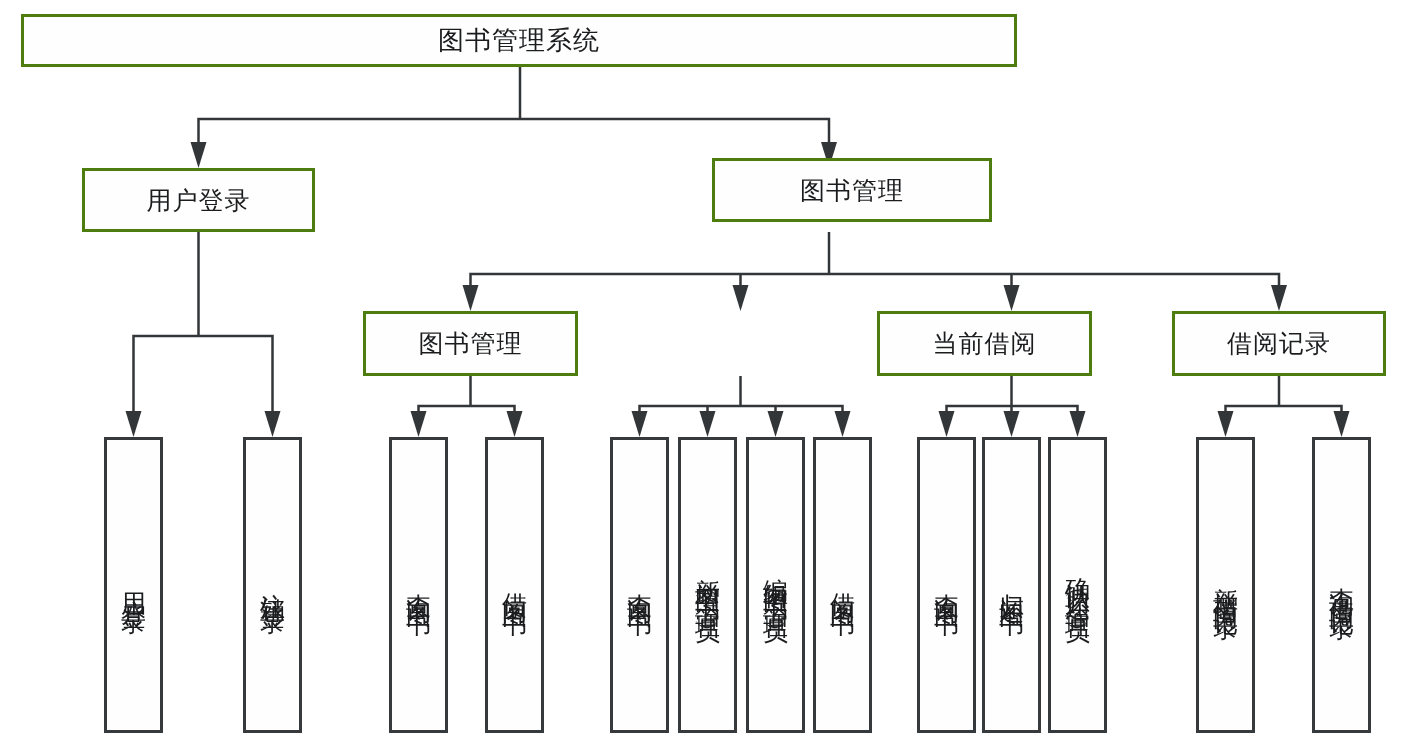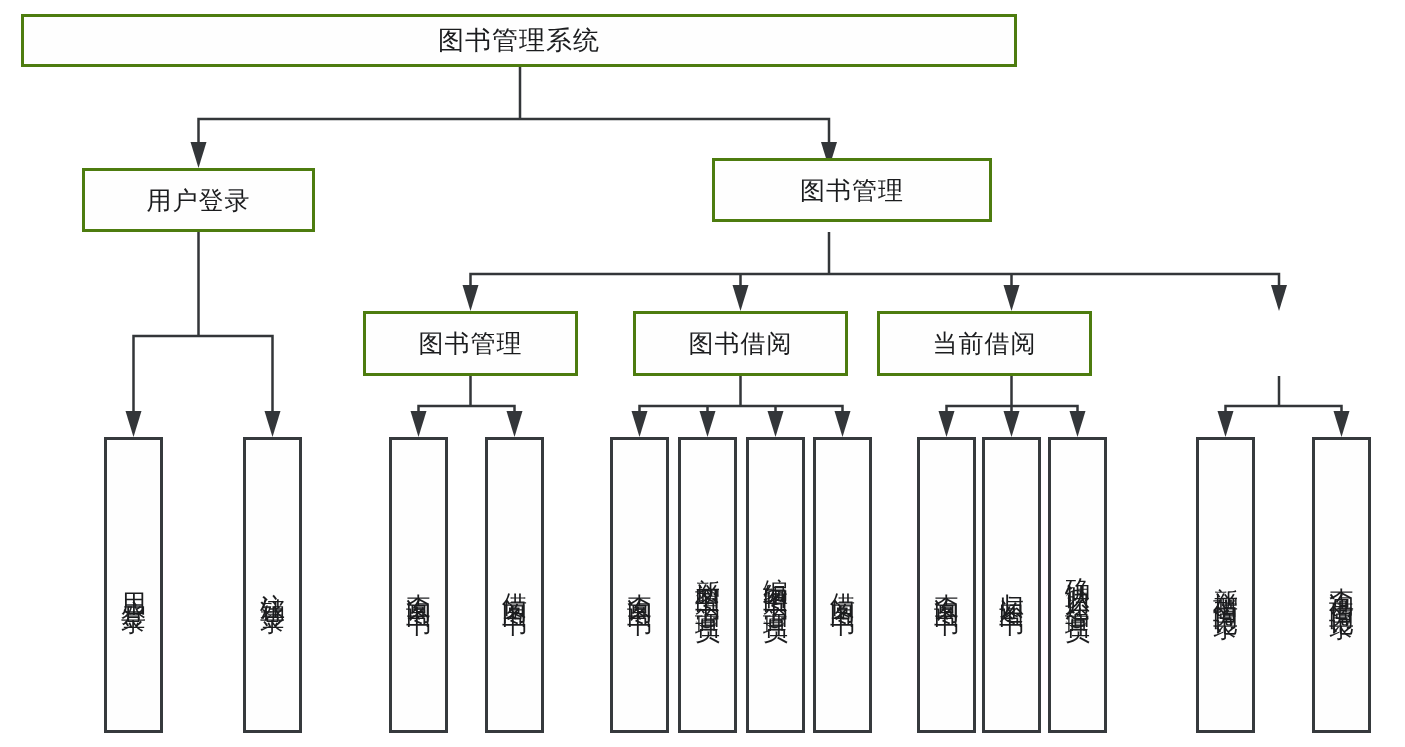--- a/index.html
+++ b/index.html
@@ -85,25 +85,25 @@
   <div class="hbox" style="left:82px;top:168px;width:233px;height:64px;">
     <span>用户登录</span>
   </div>
   <div class="hbox" style="left:712px;top:158px;width:280px;height:64px;">
     <span>图书管理</span>
   </div>
 
   <div class="hbox" style="left:363px;top:311px;width:215px;height:65px;">
     <span>图书管理</span>
   </div>
-  <div class="hbox" style="left:633px;top:311px;width:215px;height:65px;">
-    <span>图书借阅</span>
-  </div>
   <div class="hbox" style="left:877px;top:311px;width:215px;height:65px;">
     <span>当前借阅</span>
+  </div>
+  <div class="hbox" style="left:1172px;top:311px;width:214px;height:65px;">
+    <span>借阅记录</span>
   </div>
 
   <div class="vbox" style="left:104px;">
     <span class="vtxt">用户登录</span>
   </div>
   <div class="vbox" style="left:243px;">
     <span class="vtxt">注销登录</span>
   </div>
 
   <div class="vbox" style="left:389px;">

